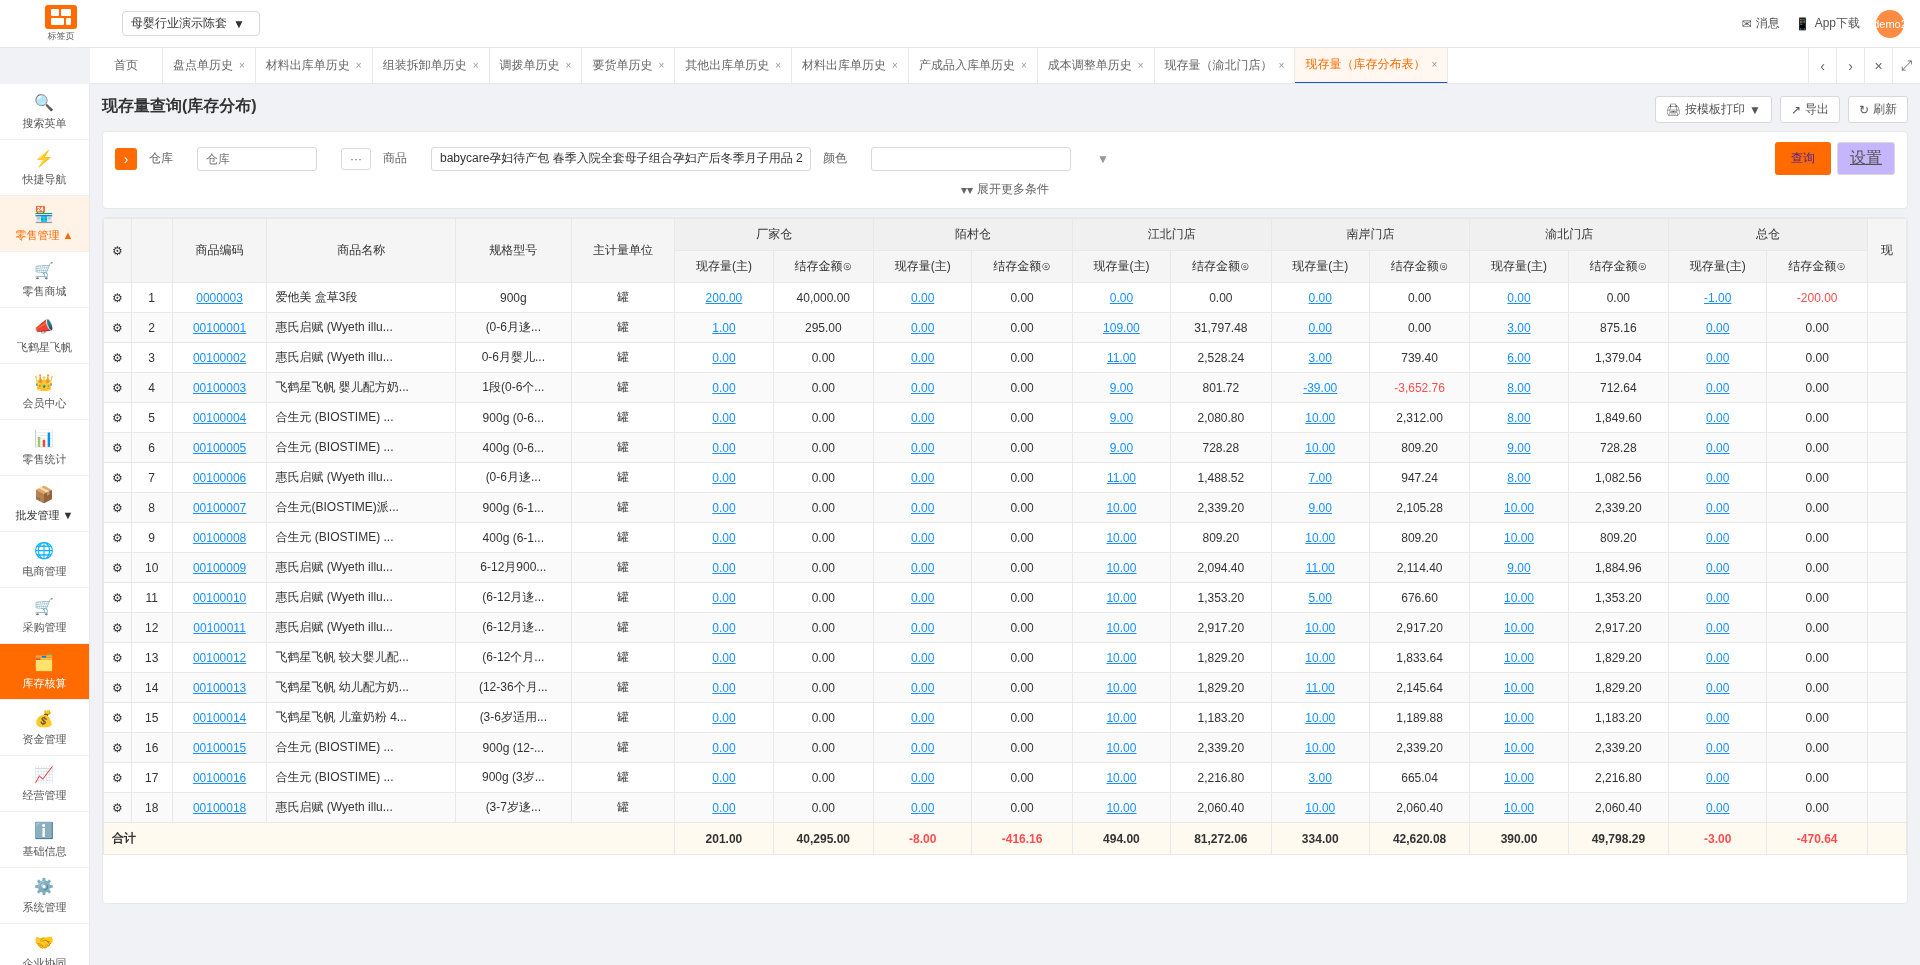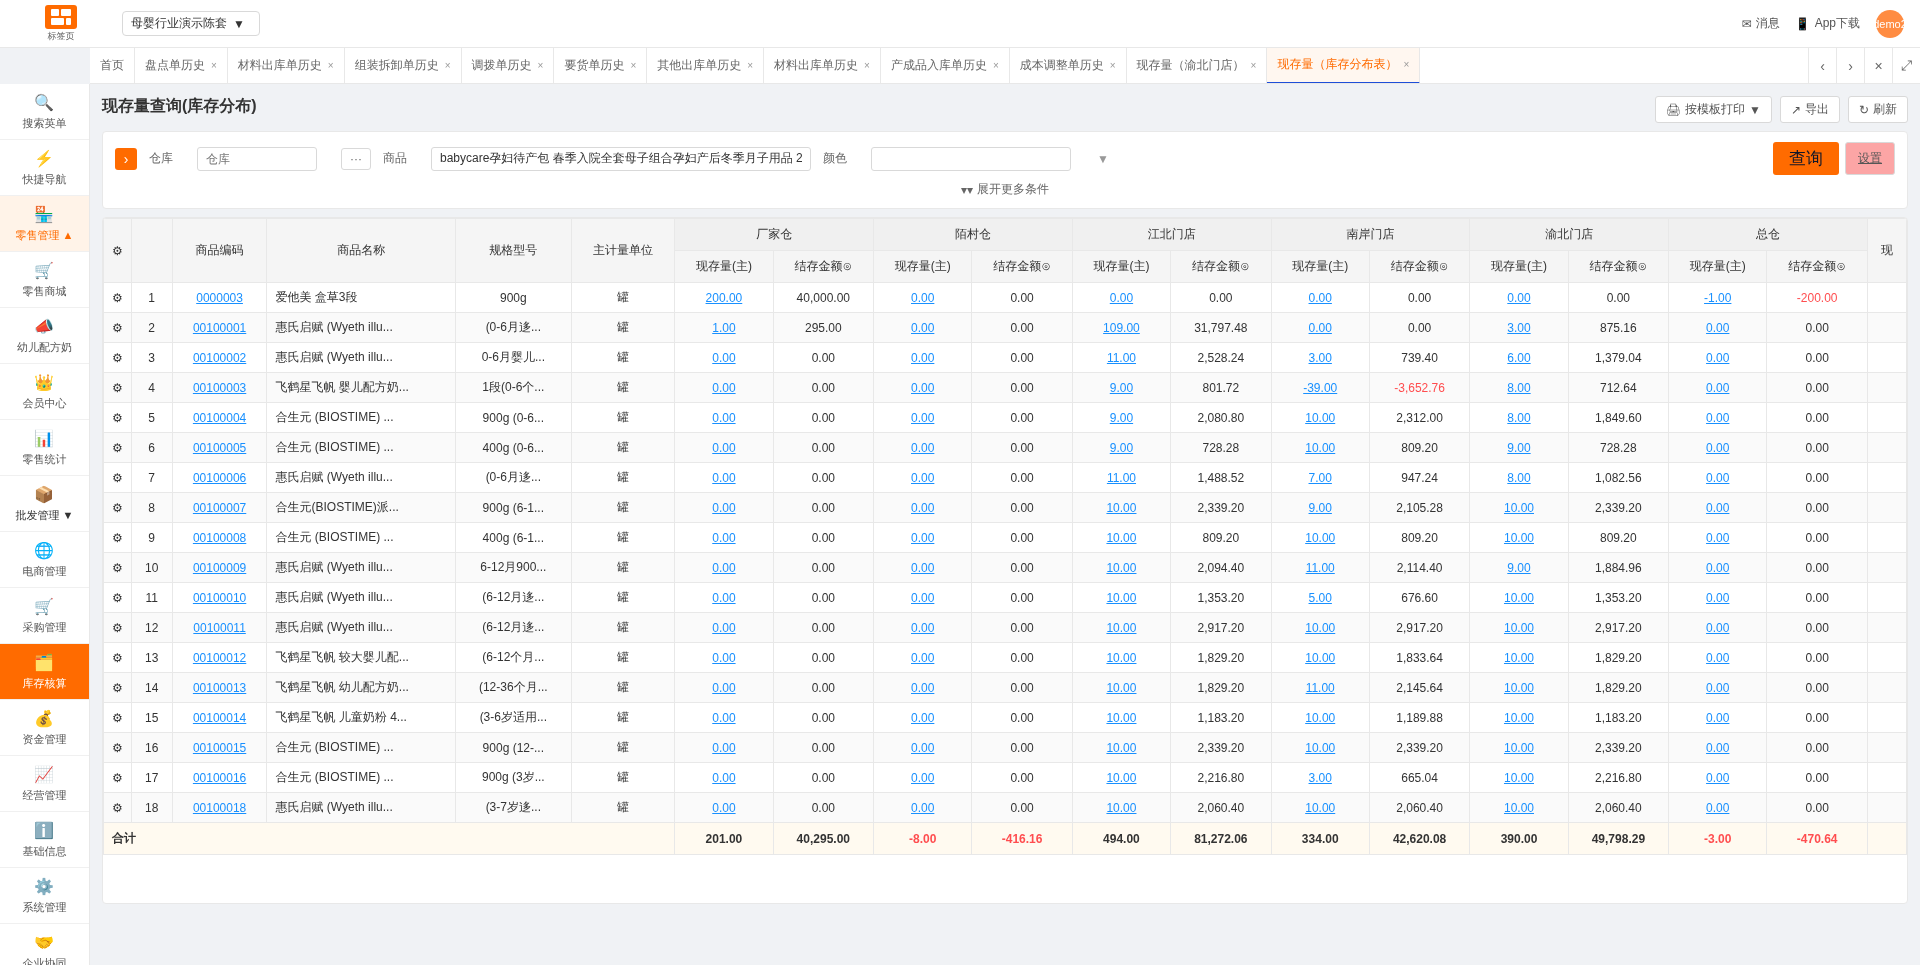--- a/index.html
+++ b/index.html
@@ -106,21 +106,21 @@
       border-bottom: 2px solid #1d4ed8;
     }
     .tab-close {
       font-size: 10px;
       color: #999;
       margin-left: 2px;
       cursor: pointer;
     }
     .tab-bar-home {
       height: 36px;
-      padding: 0 10px;
+      padding: 0 24px;
       display: flex;
       align-items: center;
       font-size: 12px;
       color: #666;
       border-right: 1px solid #e8e8e8;
       cursor: pointer;
       flex-shrink: 0;
     }
     .tab-nav-btns {
       display: flex;
@@ -261,35 +261,35 @@
     .filter-input-color {
       border: 1px solid #d9d9d9;
       border-radius: 3px;
       padding: 4px 8px;
       font-size: 12px;
       width: 200px;
       outline: none;
     }
     .btn-orange {
       background: #ff6b00;
-      color: #0f172a;
+      color: #4c1d95;
       border: none;
       border-radius: 3px;
       padding: 5px 16px;
       cursor: pointer;
-      font-size: 17px;
+      font-size: 12px;
     }
     .btn-white {
-      background: #fca5a5;
+      background: #c4b5fd;
       color: #555;
       border: 1px solid #d9d9d9;
       border-radius: 3px;
       padding: 5px 12px;
       cursor: pointer;
-      font-size: 12px;
+      font-size: 16px;
       text-decoration: underline;
     }
     .expand-more {
       display: flex;
       align-items: center;
       gap: 4px;
       cursor: pointer;
       color: #666;
       font-size: 12px;
       margin-top: 6px;
@@ -477,21 +477,21 @@
   <div class="sidebar-group-header active">
     <span class="icon">🏪</span>
     <span>零售管理 ▲</span>
   </div>
   <div class="sidebar-item">
     <span class="icon">🛒</span>
     <span>零售商城</span>
   </div>
   <div class="sidebar-item">
     <span class="icon">📣</span>
-    <span>幼儿配方奶</span>
+    <span>飞鹤星飞帆</span>
   </div>
   <div class="sidebar-item">
     <span class="icon">👑</span>
     <span>会员中心</span>
   </div>
   <div class="sidebar-item">
     <span class="icon">📊</span>
     <span>零售统计</span>
   </div>
   <div class="sidebar-group-header">

